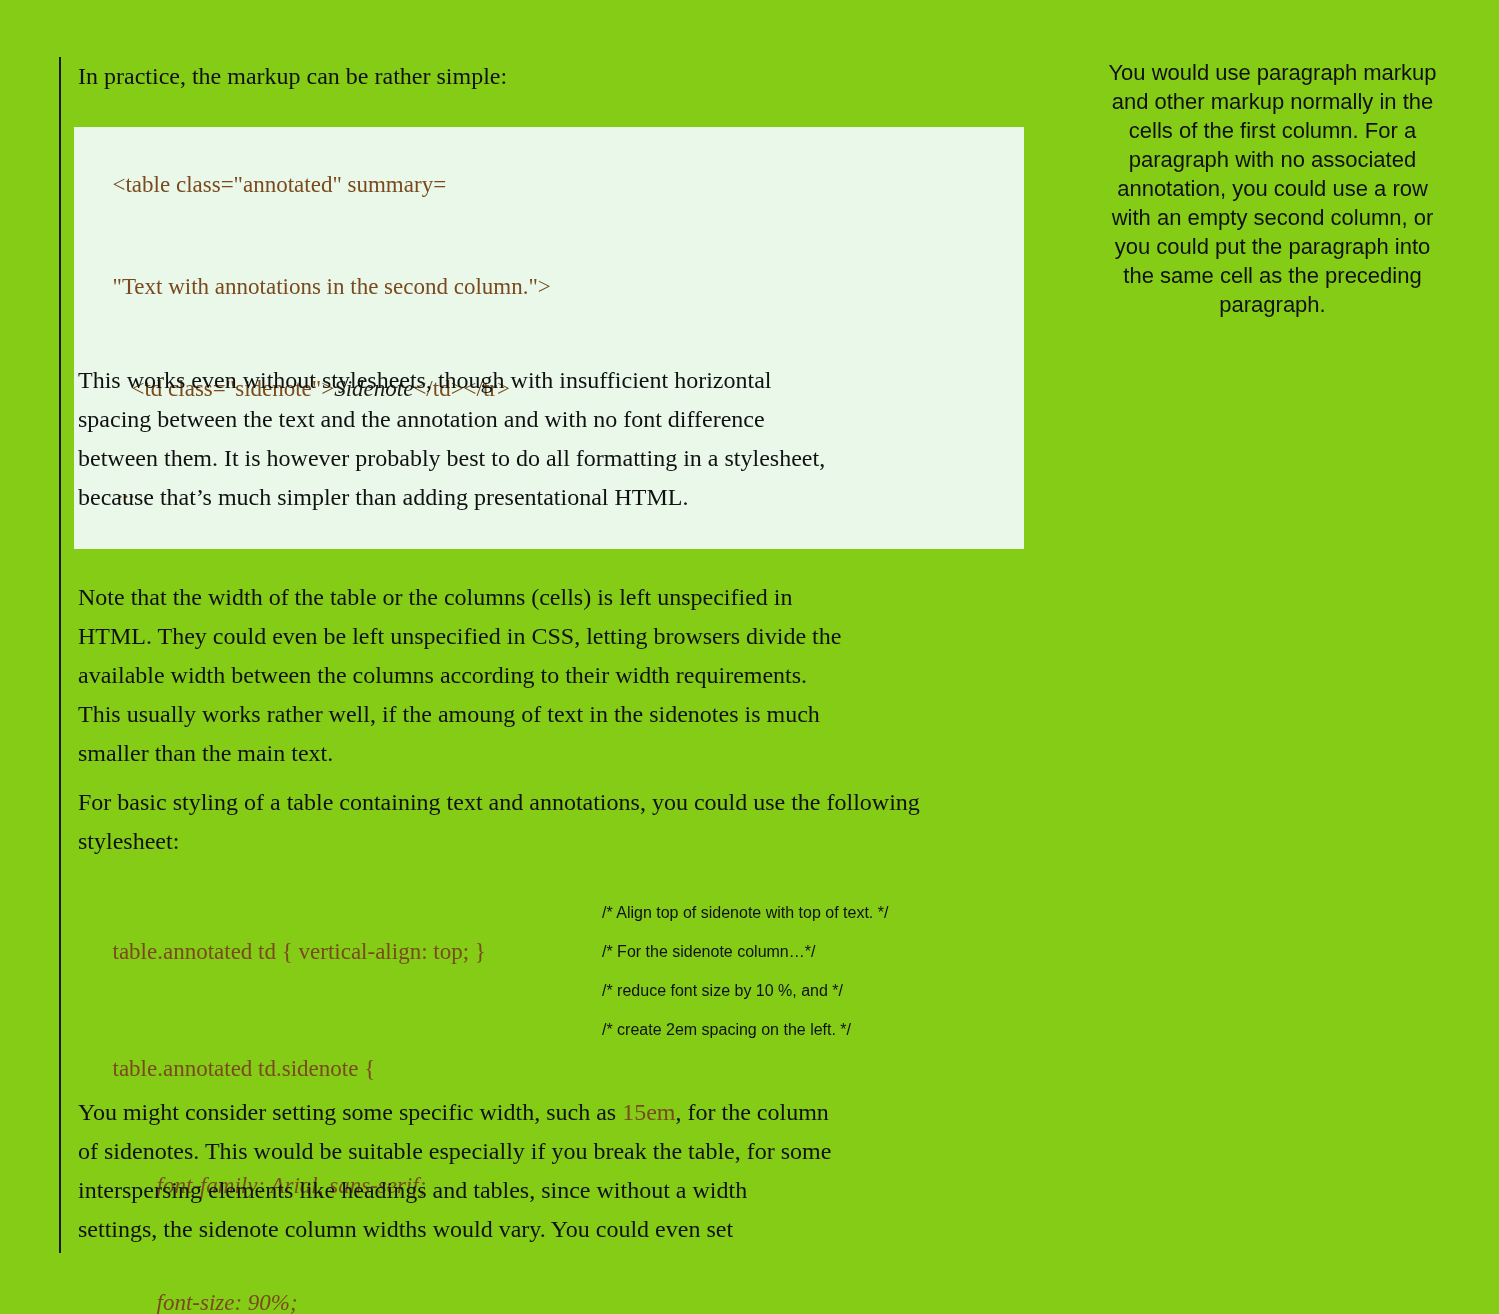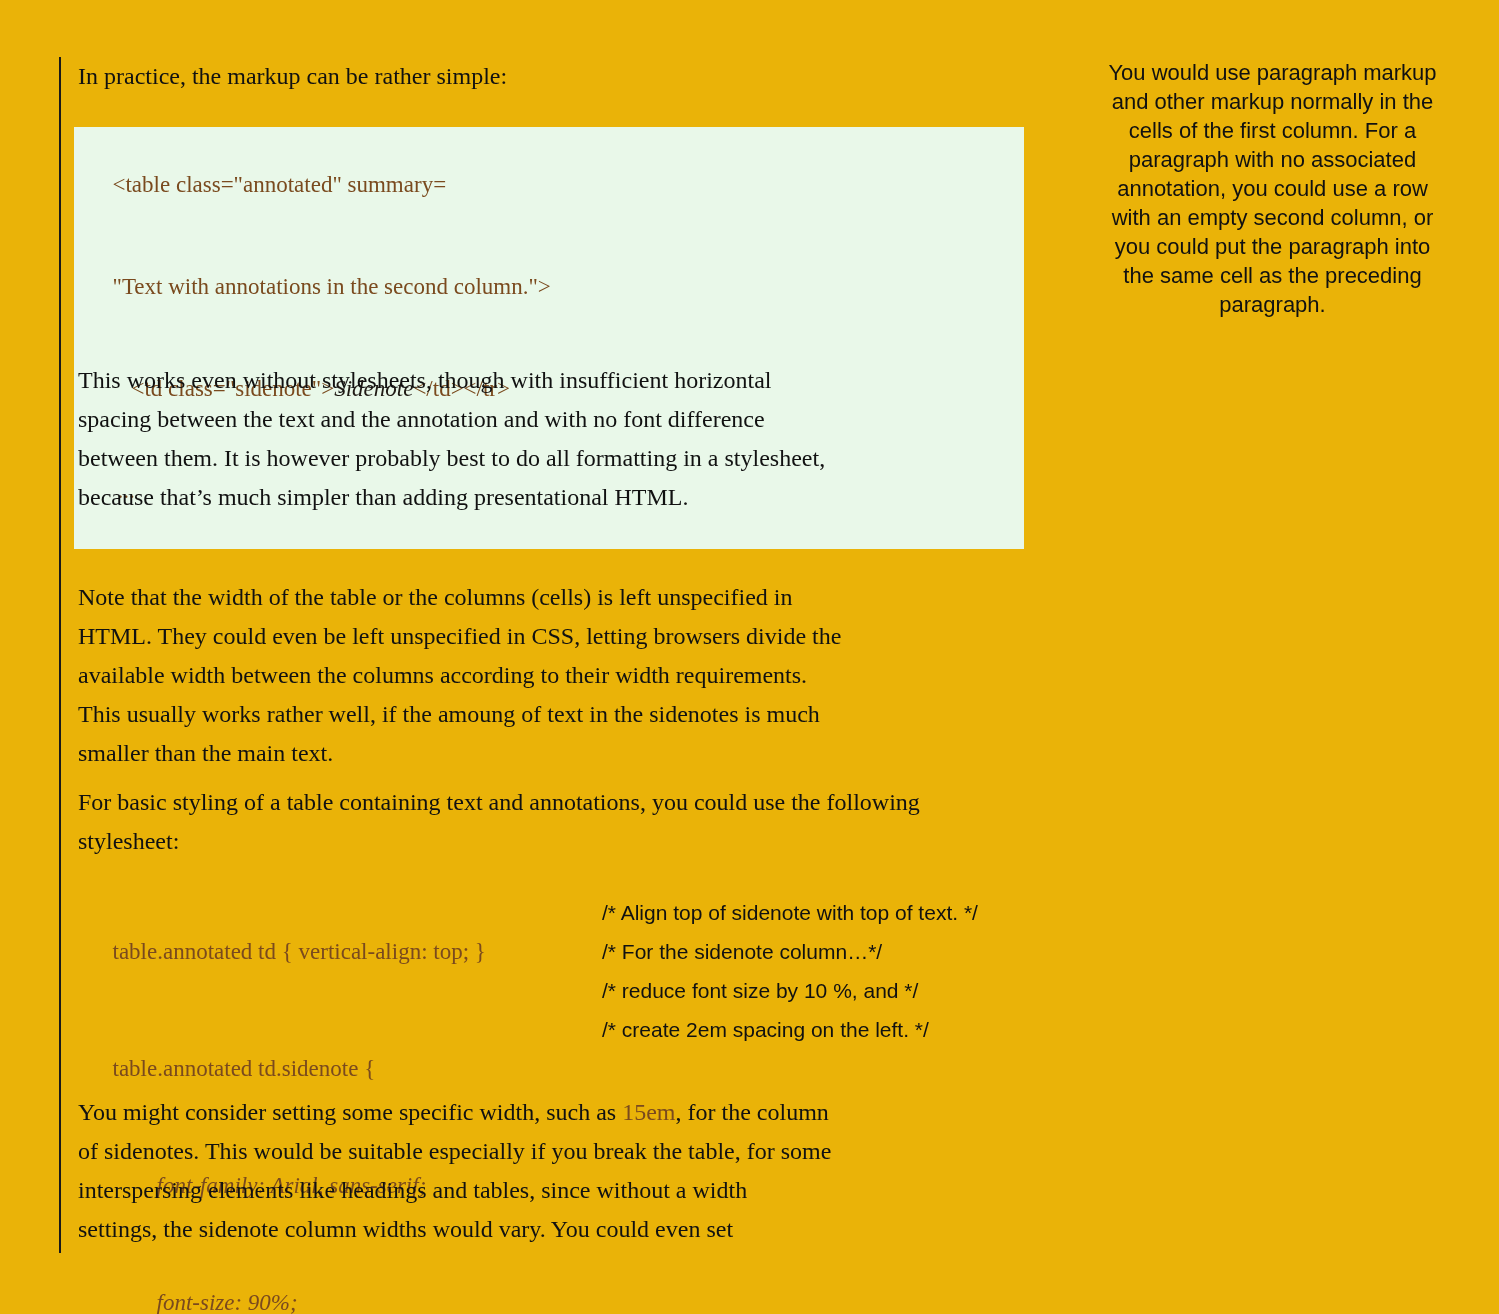--- a/index.html
+++ b/index.html
@@ -4,21 +4,21 @@
 <style>
   html, body {
     margin: 0;
     padding: 0;
     background: #ffffff;
   }
   #page {
     position: relative;
     width: 1499px;
     height: 1314px;
-    background: #eab308;
+    background: #84cc16;
     overflow: hidden;
   }
 
   
   .left-rule {
     position: absolute;
     left: 59px;
     top: 57px;
     width: 2px;
     height: 1196px;
@@ -77,21 +77,21 @@
   }
   .css-line { white-space: pre; }
   .css-line.indented { padding-left: 44px; font-style: italic; }
 
   
   .css-comments {
     position: absolute;
     left: 602px;
     top: 893px;
     font-family: "Liberation Sans", "DejaVu Sans", sans-serif;
-    font-size: 21px;
+    font-size: 16px;
     line-height: 39px;
     color: #111111;
   }
   .comment-line { white-space: pre; }
 
   
   .sidenote {
     position: absolute;
     left: 1070px;
     width: 405px;

